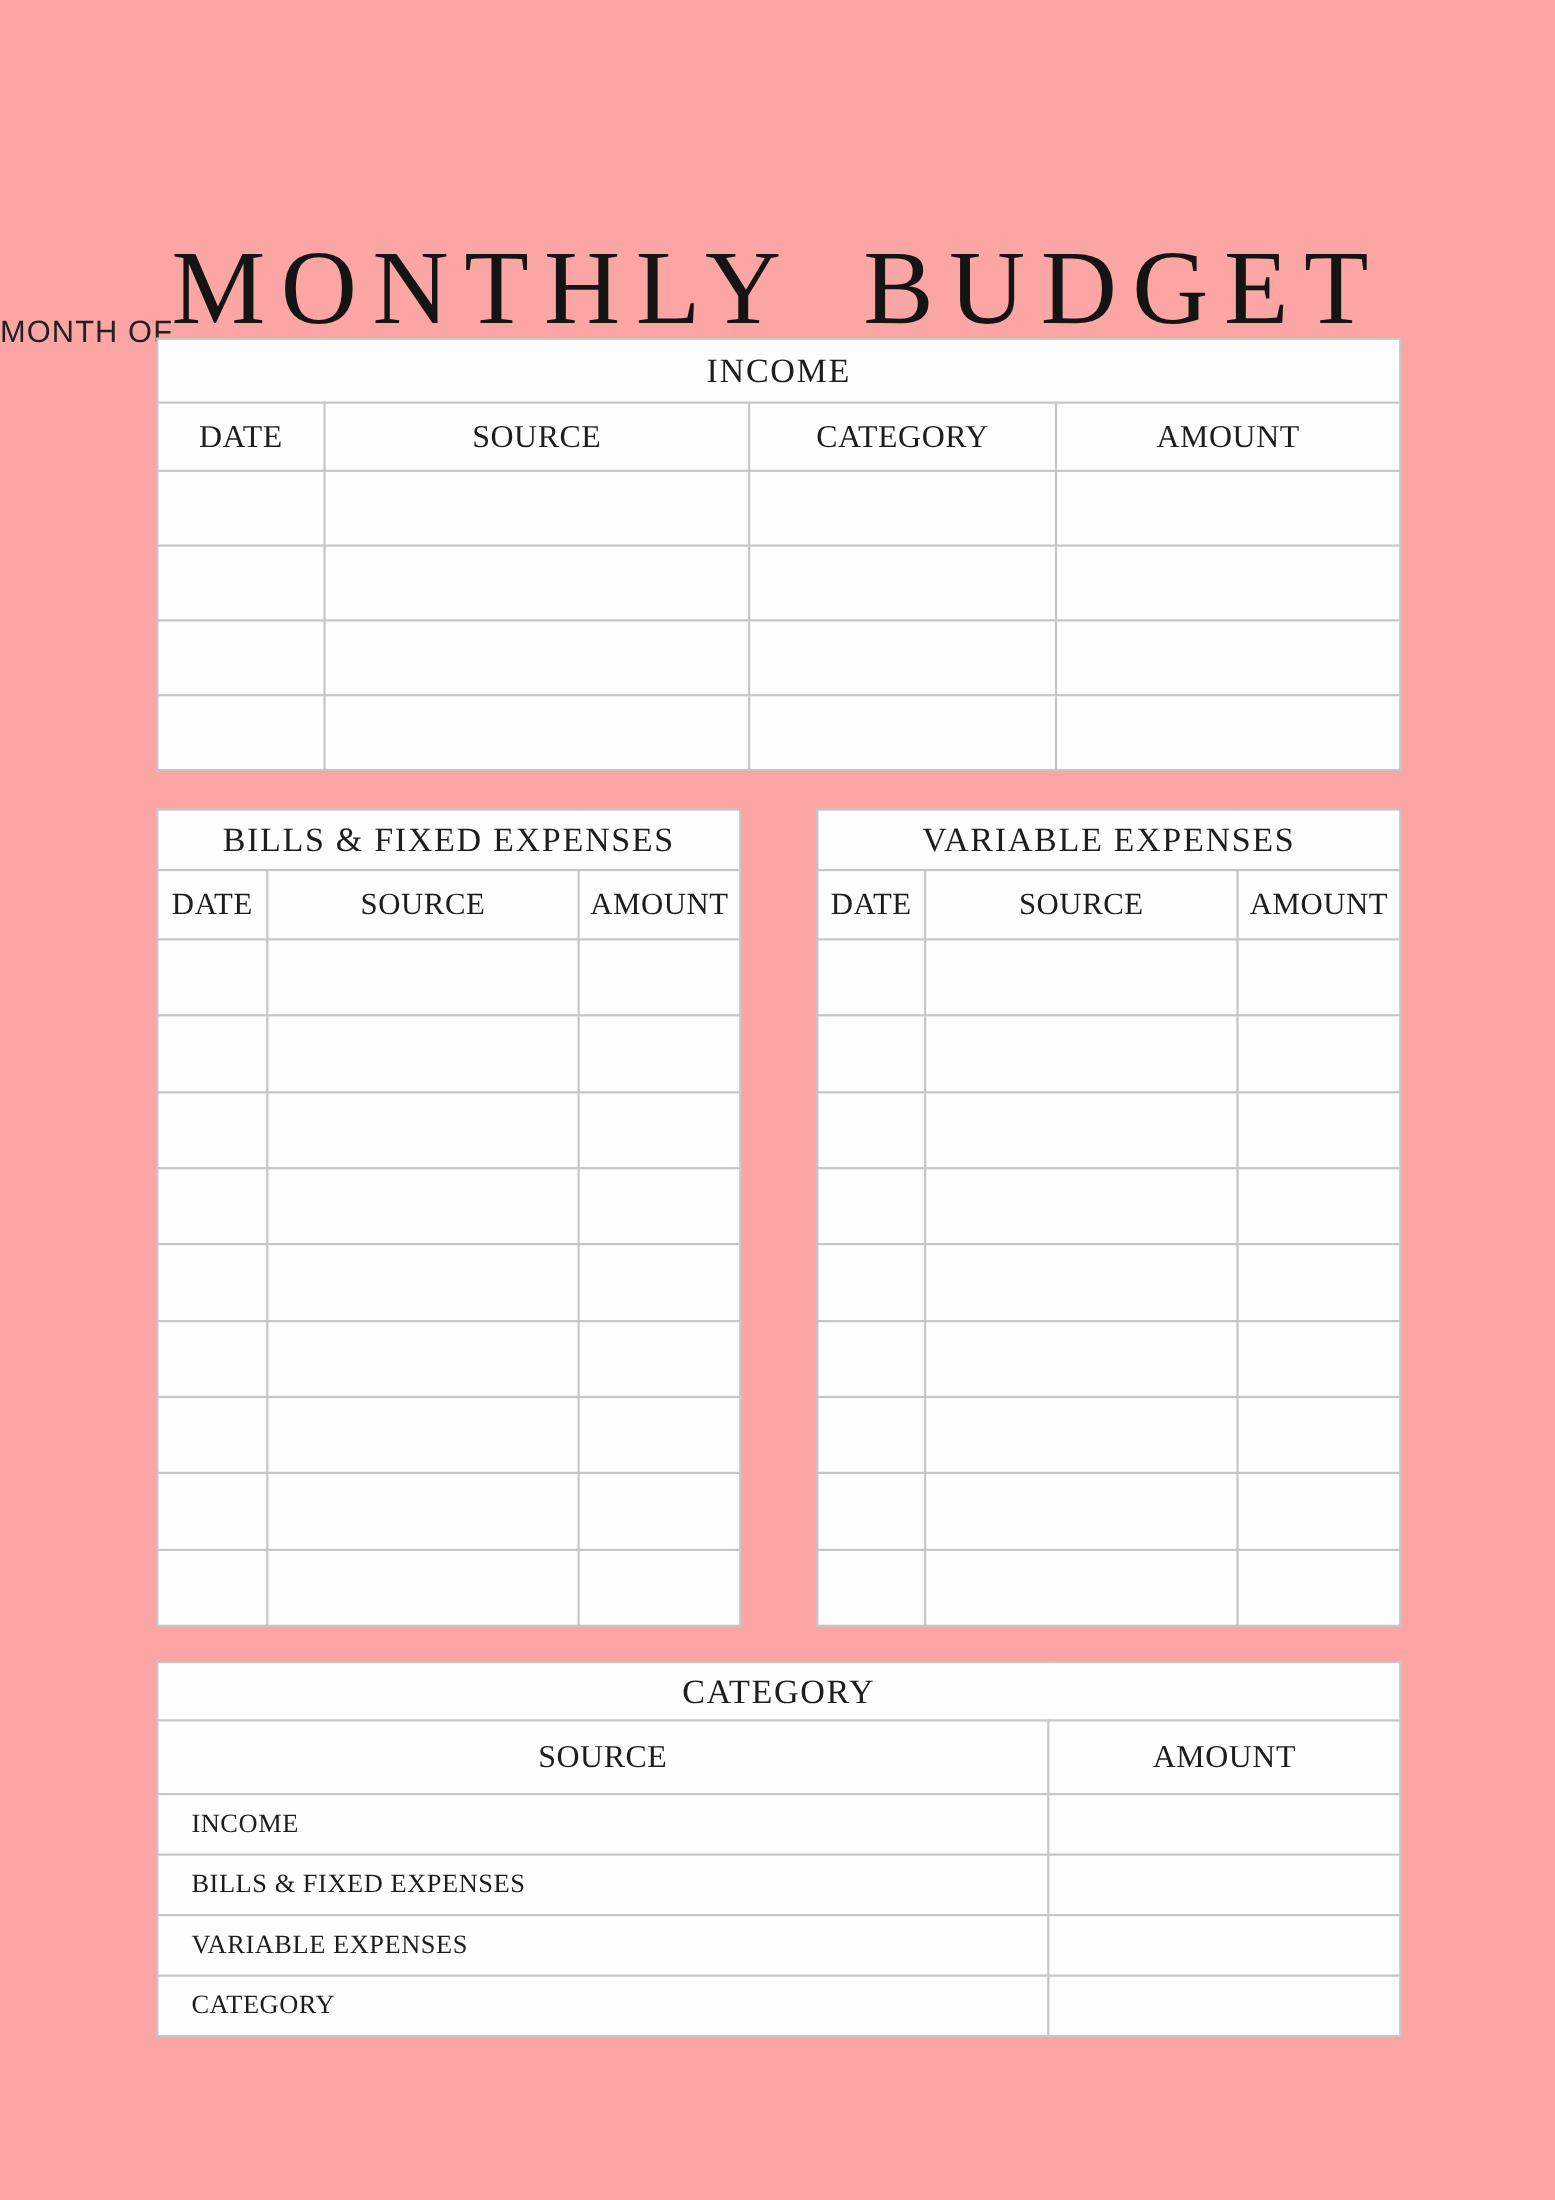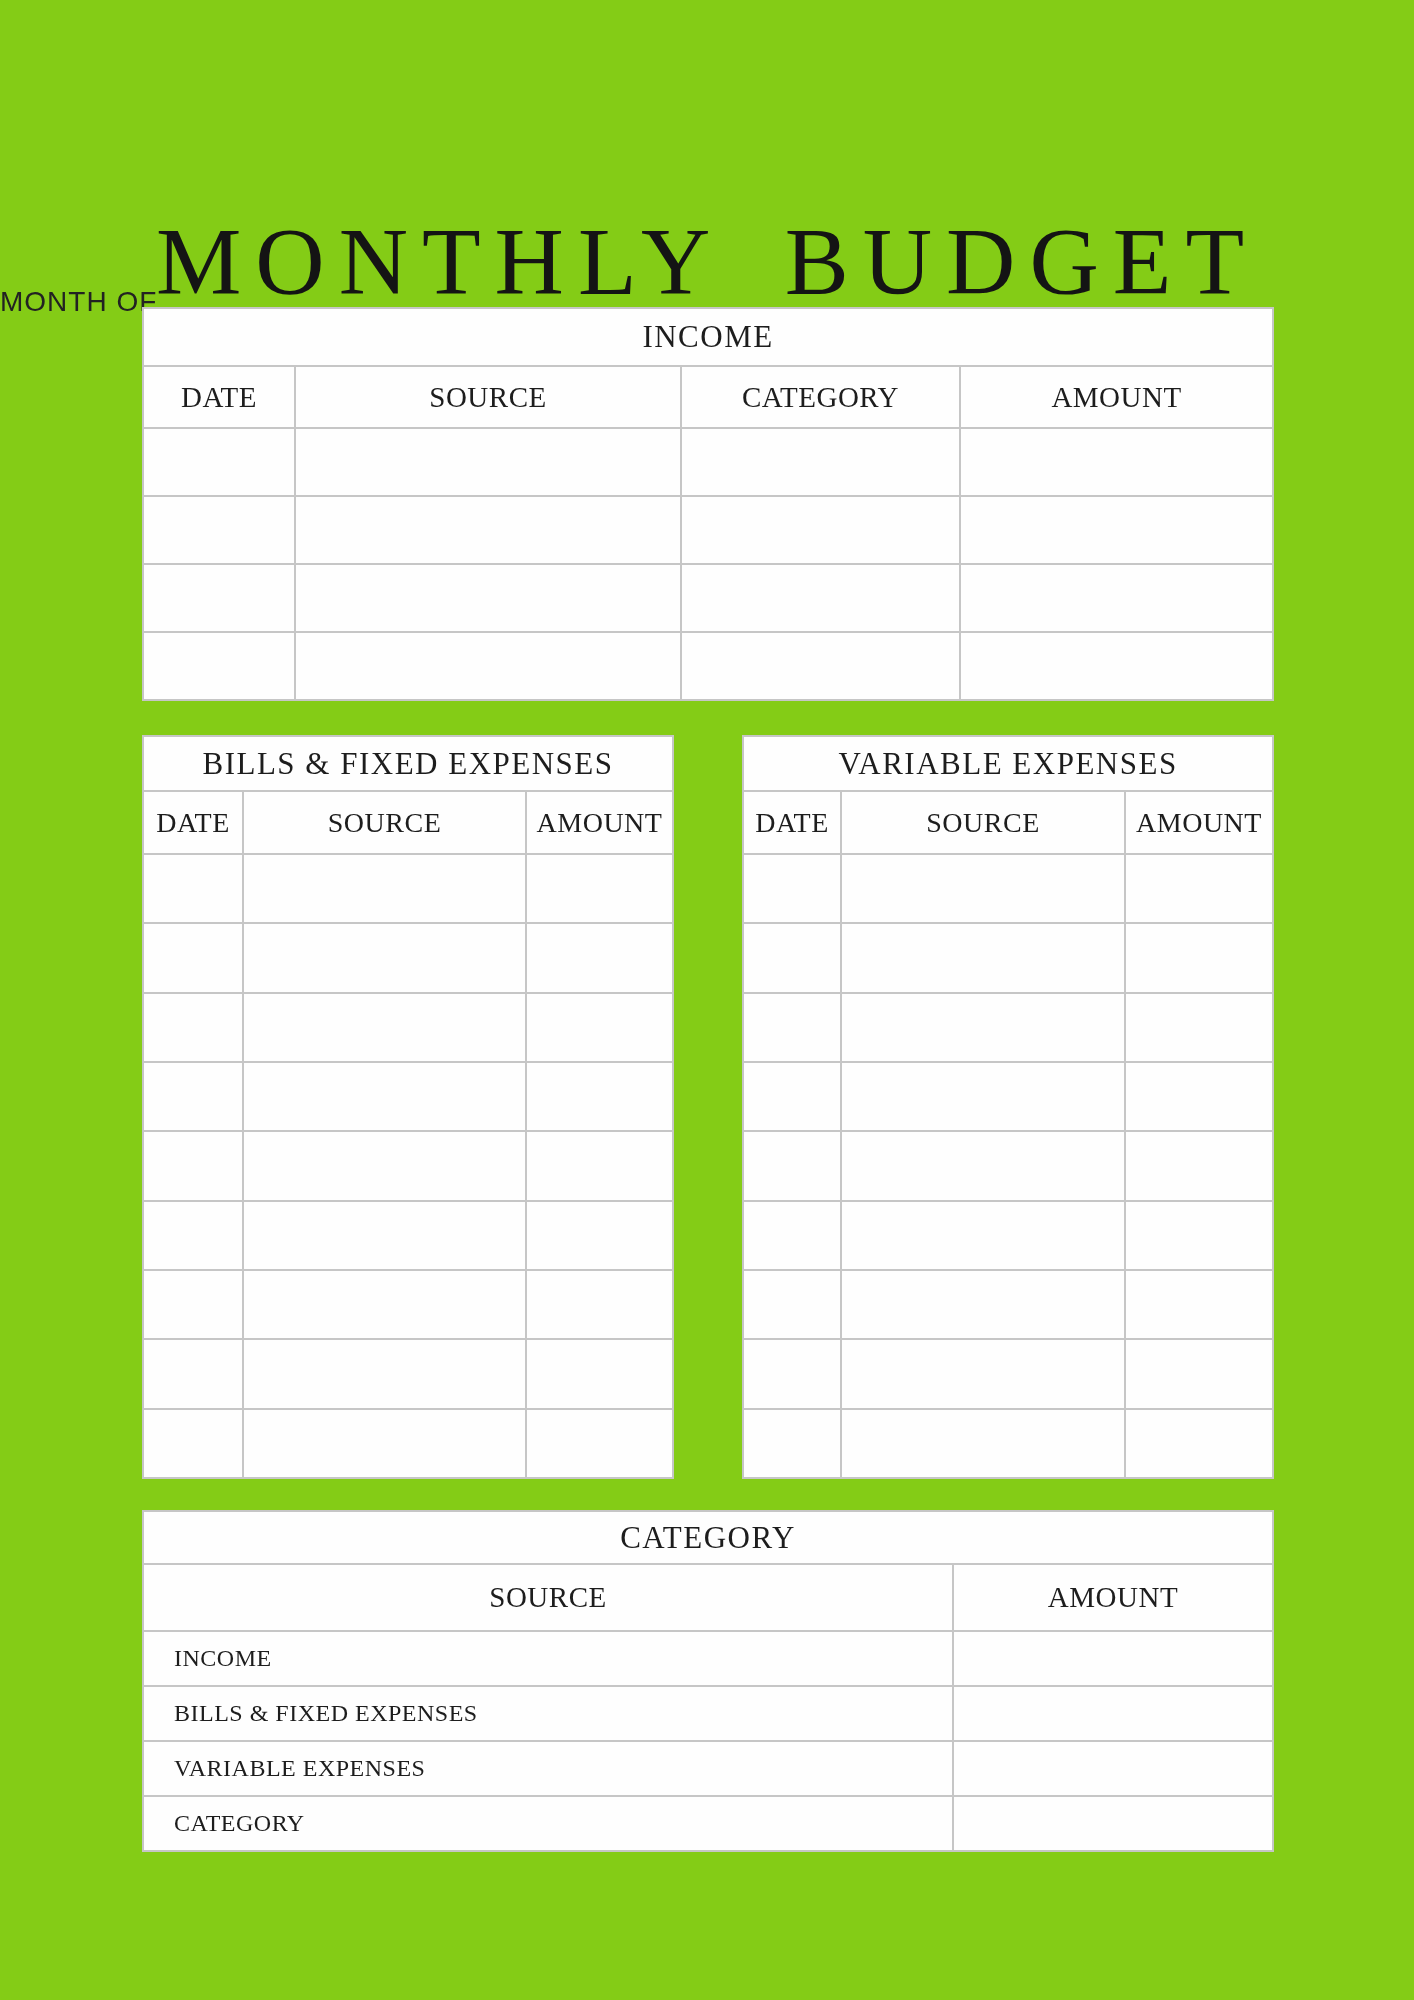--- a/index.html
+++ b/index.html
@@ -1,17 +1,17 @@
 <!DOCTYPE html>
 <html><head>
 <meta charset="utf-8">
 <style>
   html,body{margin:0;padding:0;background:#f9f9f8;}
   .page{
-    position:relative;width:1414px;height:2000px;background:#84cc16;
+    position:relative;width:1414px;height:2000px;background:#fca5a5;
     font-family:"Liberation Serif","DejaVu Serif",serif;color:#1d1d1d;overflow:hidden;
   }
   .main-title{
     position:absolute;left:0;top:150px;width:1414px;text-align:center;
     font-size:96px;line-height:1;font-weight:400;letter-spacing:14px;word-spacing:26px;
     white-space:nowrap;color:#141414;
   }
   .subtitle{
     position:absolute;left:0;top:286px;width:1414px;box-sizing:border-box;padding-right:88px;
     text-align:left;font-family:"Liberation Sans","DejaVu Sans",sans-serif;

